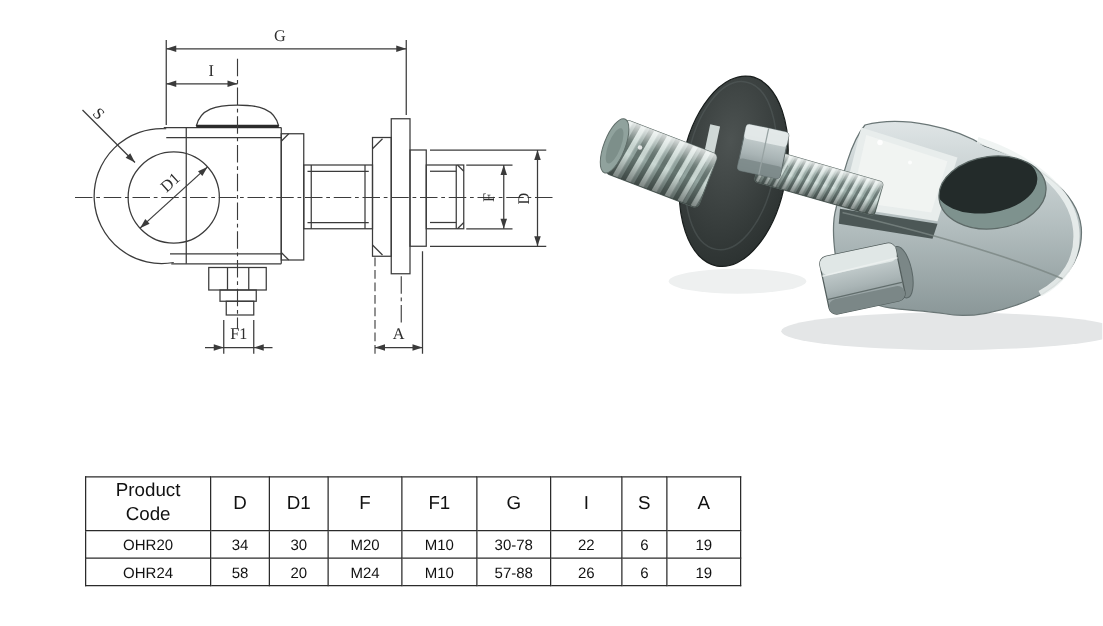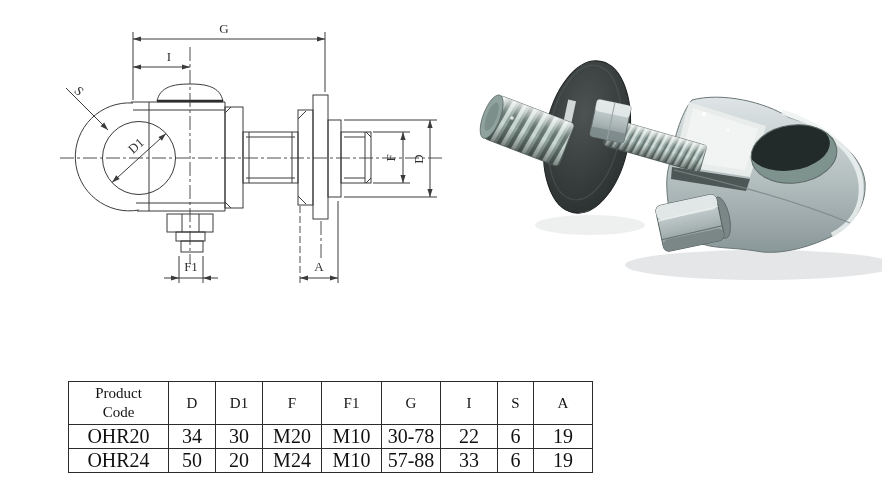--- a/index.html
+++ b/index.html
@@ -13,26 +13,26 @@
   
   .ln{stroke:#3b3b3b;stroke-width:1;fill:none;}
   .thick{stroke:#2c2c2c;stroke-width:2.6;fill:none;}
   .cl{stroke:#3b3b3b;stroke-width:0.9;fill:none;stroke-dasharray:14 3 3 3;}
   .dash{stroke:#3b3b3b;stroke-width:0.9;fill:none;stroke-dasharray:7 3;}
   .arw{fill:#3b3b3b;stroke:none;}
   .dimtxt{font-family:"Liberation Serif",serif;font-size:13px;fill:#2f2f2f;}
   
   #spec-table-wrap{left:68px;top:381px;}
   table.spec{border-collapse:collapse;table-layout:fixed;width:524px;
-    font-family:Liberation Serif, serif;color:#111;padding-left:40px;}
+    font-family:Liberation Sans, sans-serif;color:#111;padding-left:40px;}
   table.spec th,table.spec td{
     border:1px solid #2b2b2b;text-align:center;vertical-align:middle;
     padding:0;font-weight:normal;overflow:hidden;}
   table.spec th{height:42px;font-size:15px;line-height:1.25;white-space:pre-line;}
-  table.spec td{height:21px;font-size:20px;margin-left:38px;}
+  table.spec td{height:21px;font-size:12px;margin-left:38px;}
 </style>
 </head>
 <body>
 
 <svg id="tech-drawing" class="abs" viewBox="0 0 470 310" xmlns="http://www.w3.org/2000/svg">
 
   <g>
     <path class="ln" d="M 133,103 A 54 54 0 1 0 139,210"></path>
     <circle class="ln" cx="139" cy="158" r="36.5"></circle>
   </g>
@@ -308,24 +308,24 @@
         <td>30</td>
         <td>M20</td>
         <td>M10</td>
         <td>30-78</td>
         <td>22</td>
         <td>6</td>
         <td>19</td>
       </tr>
       <tr>
         <td>OHR24</td>
-        <td>50</td>
+        <td>58</td>
         <td>20</td>
         <td>M24</td>
         <td>M10</td>
         <td>57-88</td>
-        <td>33</td>
+        <td>26</td>
         <td>6</td>
         <td>19</td>
       </tr>
     </tbody>
   </table>
 </div>
 
 </body></html>

